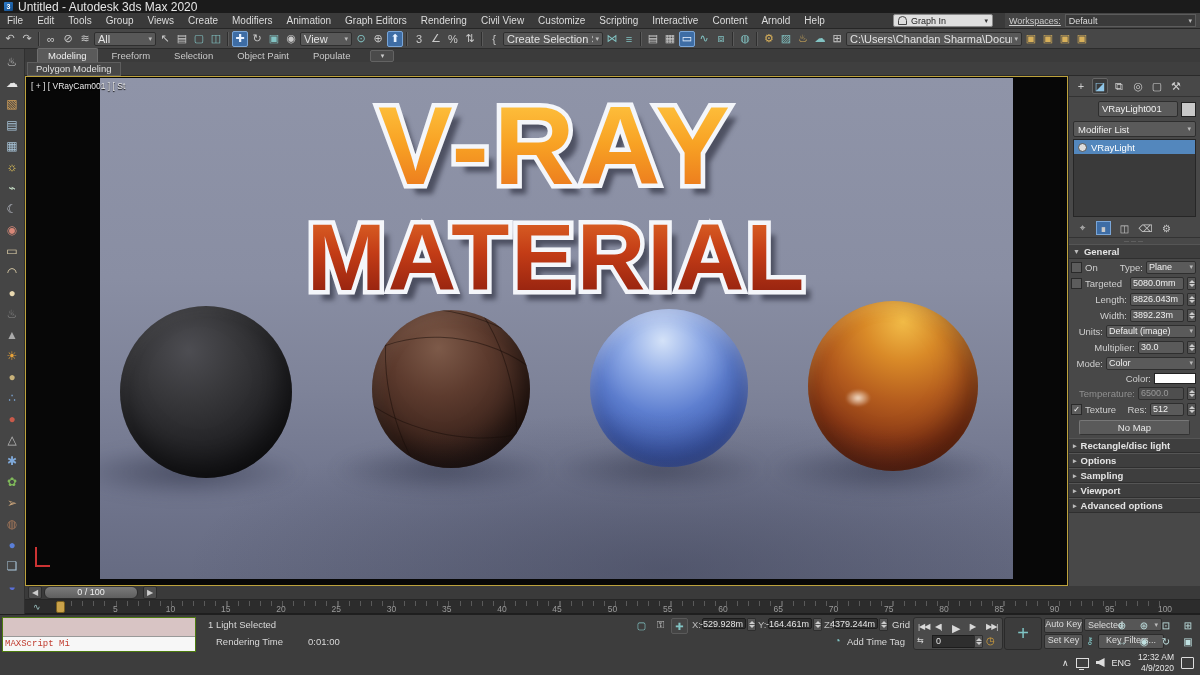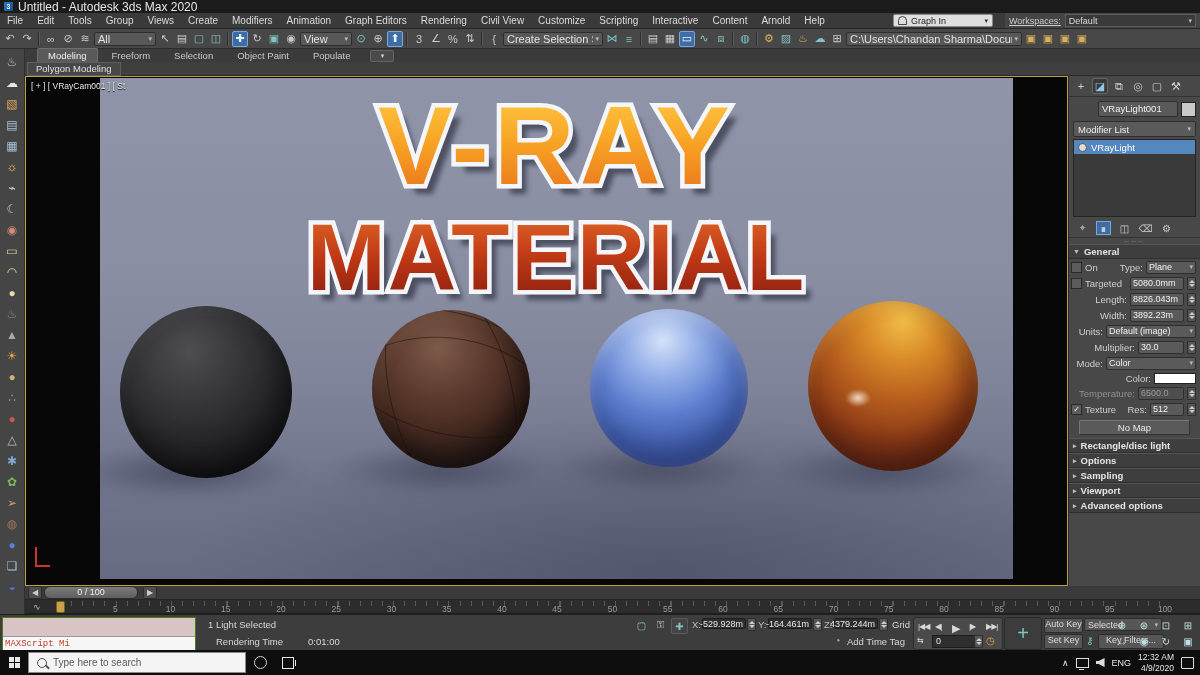--- a/index.html
+++ b/index.html
@@ -572,40 +572,20 @@
   <div class="navi" style="left: 1112px; top: 3px;">⊕</div>
       <div class="navi" style="left: 1134px; top: 3px;">⊛</div>
       <div class="navi" style="left: 1156px; top: 3px;">⊡</div>
       <div class="navi" style="left: 1178px; top: 3px;">⊞</div>
       <div class="navi" style="left: 1112px; top: 19px;">↔</div>
       <div class="navi" style="left: 1134px; top: 19px;">◉</div>
       <div class="navi" style="left: 1156px; top: 19px;">↻</div>
       <div class="navi" style="left: 1178px; top: 19px;">▣</div>
     </div>
 
-  <div id="taskbar" class="abs">
-    <div id="startbtn">
-      <span class="winlogo">
-          <b></b>
-          <b></b>
-          <b></b>
-          <b></b>
-        </span>
-    </div>
-    <div id="searchbox">
-      <span class="mag"></span>
-      <span class="ph">Type here to search</span>
-    </div>
-    <div class="tbi">
-        <span class="cortana"></span>
-      </div>
-    <div class="tbi">
-        <span class="taskview"></span>
-      </div>
-  </div>
   <div id="tray">
     <span class="caret">∧</span>
     <span class="net"></span>
     <span class="spk"></span>
     <span class="eng">ENG</span>
     <span class="clock">
       <span>12:32 AM</span><br>
       <span>4/9/2020</span>
     </span>
     <span class="ac"></span>

